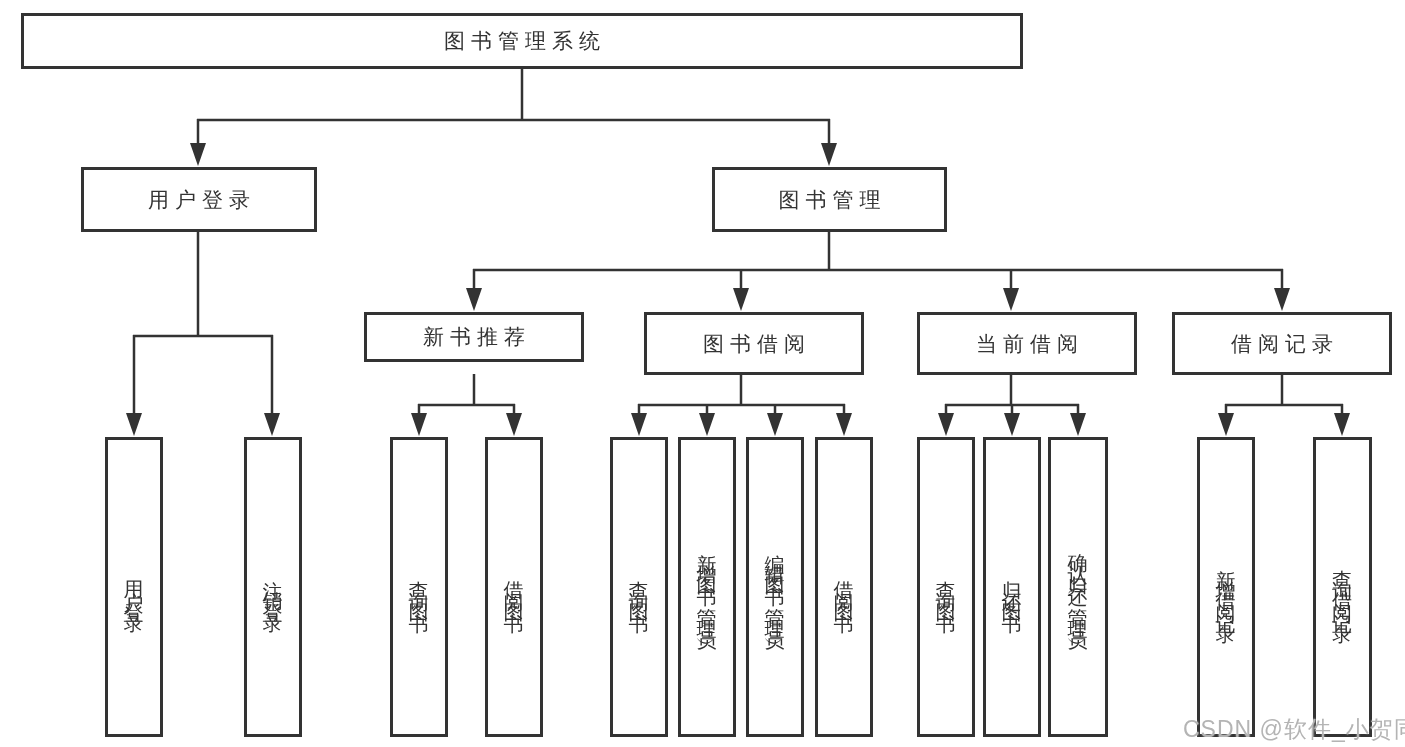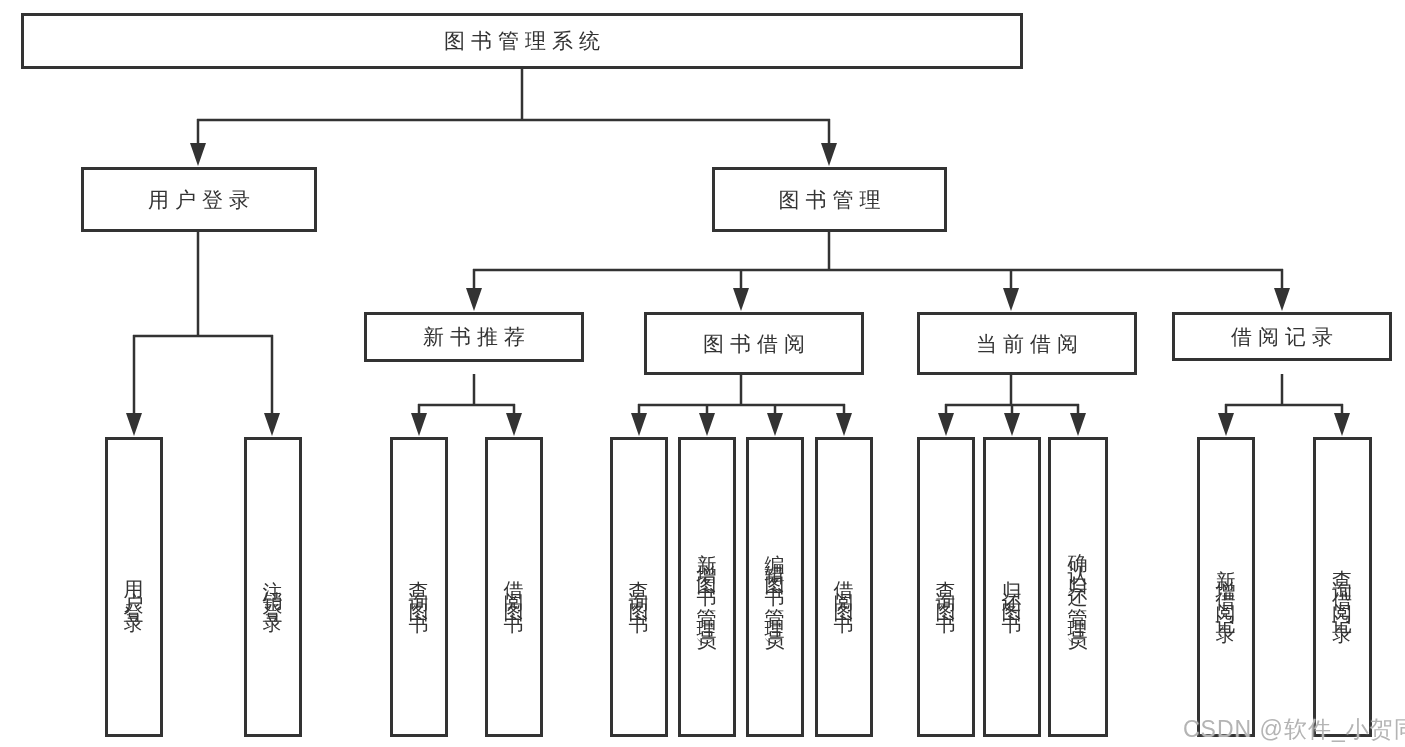--- a/index.html
+++ b/index.html
@@ -171,21 +171,21 @@
 
   <div class="box" style="left:364px; top:312px; width:220px; height:50px;justify-content:center;">
     <span class="hlabel">新书推荐</span>
   </div>
   <div class="box" style="left:644px; top:312px; width:220px; height:63px;">
     <span class="hlabel">图书借阅</span>
   </div>
   <div class="box" style="left:901px; top:312px; width:220px; height:63px;margin-left:16px;">
     <span class="hlabel">当前借阅</span>
   </div>
-  <div class="box" style="left:1172px; top:312px; width:220px; height:49px;text-align:right;">
+  <div class="box" style="left:1172px; top:312px; width:220px; height:63px;text-align:right;">
     <span class="hlabel">借阅记录</span>
   </div>
 
   <div class="box leaf" style="left:105px;">
     <span class="vtext">用户登录</span>
   </div>
   <div class="box leaf" style="left:244px;">
     <span class="vtext">注销登录</span>
   </div>
 

